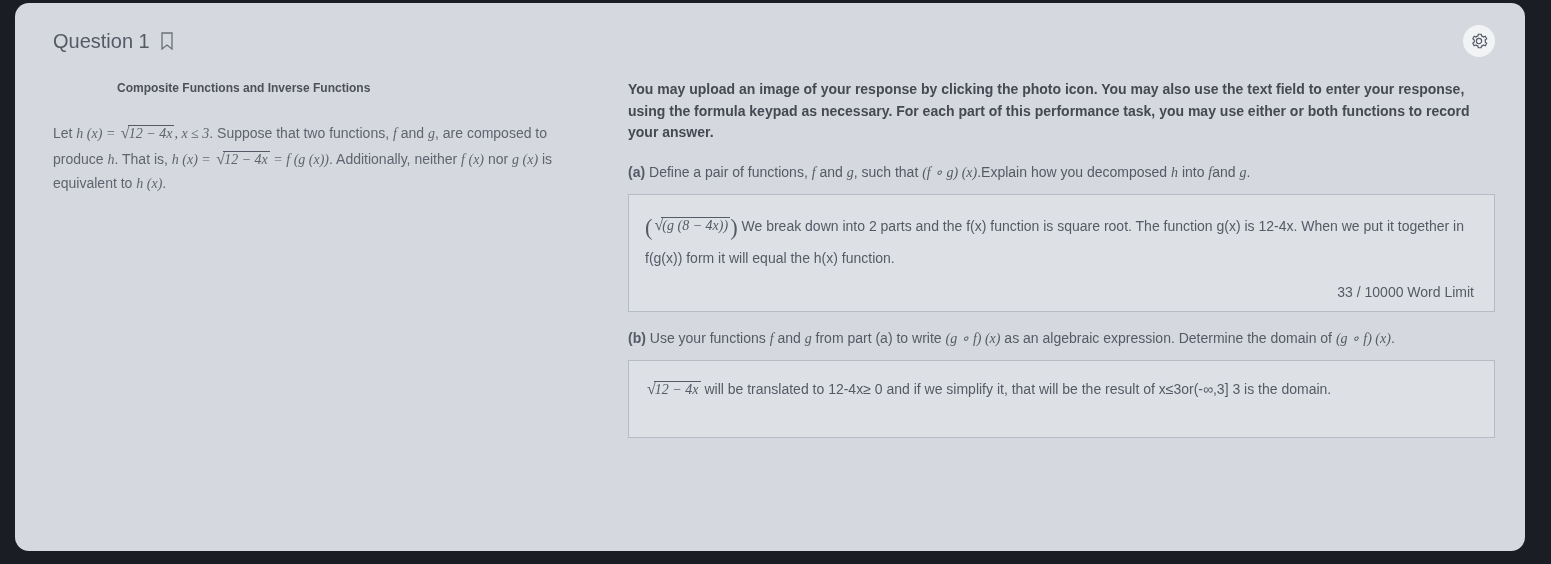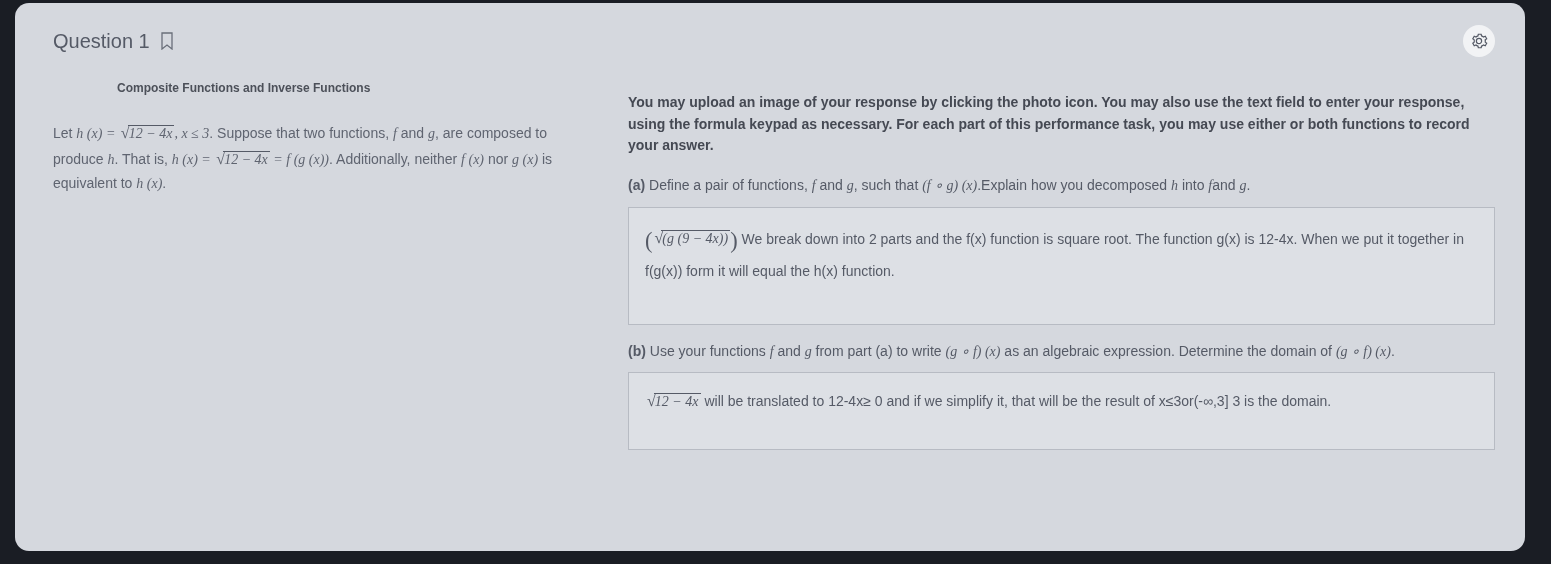--- a/index.html
+++ b/index.html
@@ -66,21 +66,20 @@
       font-weight: 700;
       font-size: 12px;
       color: #4c5059;
       margin: 0 0 22px 64px;
     }
     .right-col {
       flex: 1;
       color: #4c5059;
       font-size: 14px;
       line-height: 1.55;
-      margin-top: 13px;
     }
     .instructions {
       font-weight: 700;
       color: #454953;
       margin-bottom: 18px;
     }
     .part-label {
       font-weight: 700;
     }
     .part-text {
@@ -177,22 +176,23 @@
 
     <div class="right-col">
       <p class="instructions">You may upload an image of your response by clicking the photo icon. You may also use the text field to enter your response, using the formula keypad as necessary. For each part of this performance task, you may use either or both functions to record your answer.</p>
 
       <p class="part-text">
         <span class="part-label">(a)</span><span> Define a pair of functions, </span><span class="math">f</span><span> and </span><span class="math">g</span><span>, such that </span><span class="math">(f ∘ g) (x)</span><span>.Explain how you decomposed </span><span class="math">h</span><span> into </span><span class="math">f</span><span>and </span><span class="math">g</span><span>.</span>
       </p>
 
       <div class="answer-box">
         <div class="answer-content">
-          <span class="big-paren">(</span><span class="math sqrt"><span class="rad">(<span>g (9 − 4x)</span>)</span></span><span class="big-paren">)</span><span> We break down into 2 parts and the f(x) function is square root. The function g(x) is 12-4x. When we put it together in f(g(x)) form it will equal the h(x) function.</span>
+          <span class="big-paren">(</span><span class="math sqrt"><span class="rad">(<span>g (8 − 4x)</span>)</span></span><span class="big-paren">)</span><span> We break down into 2 parts and the f(x) function is square root. The function g(x) is 12-4x. When we put it together in f(g(x)) form it will equal the h(x) function.</span>
         </div>
+        <div class="word-limit">33 / 10000 Word Limit</div>
       </div>
 
       <p class="part-text">
         <span class="part-label">(b)</span><span> Use your functions </span><span class="math">f</span><span> and </span><span class="math">g</span><span> from part (a) to write </span><span class="math">(g ∘ f) (x)</span><span> as an algebraic expression. Determine the domain of </span><span class="math">(g ∘ f) (x)</span><span>.</span>
       </p>
 
       <div class="answer-box-b">
         <div class="answer-content">
           <span class="math sqrt"><span class="rad">12 − 4x</span></span><span> will be translated to 12-4x≥ 0 and if we simplify it, that will be the result of x≤3or(-∞,3]   3 is the domain.</span>
         </div>

